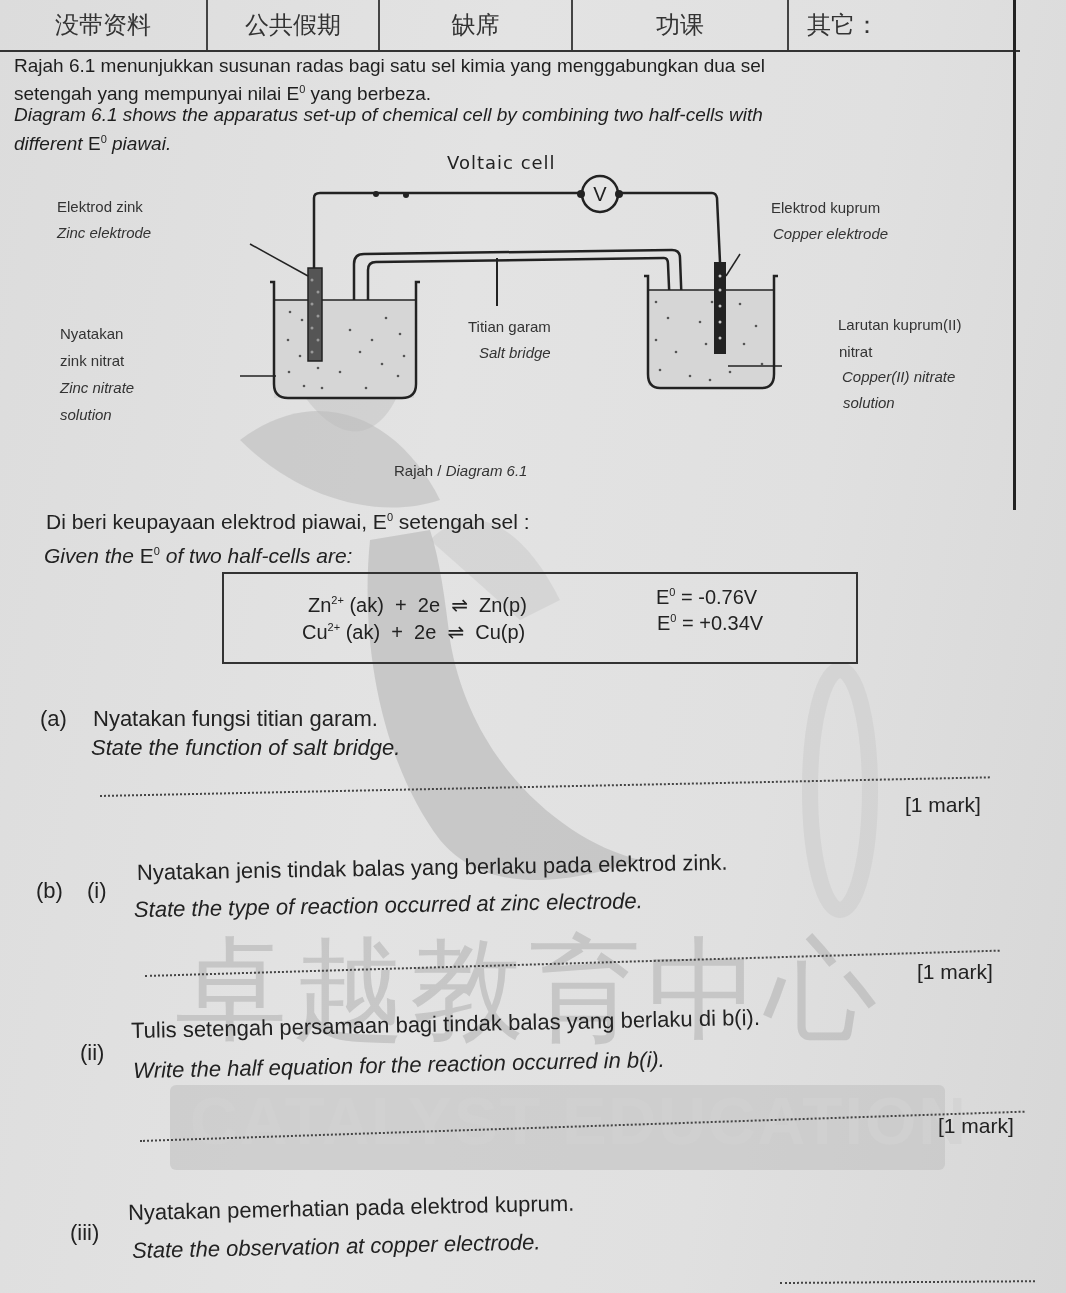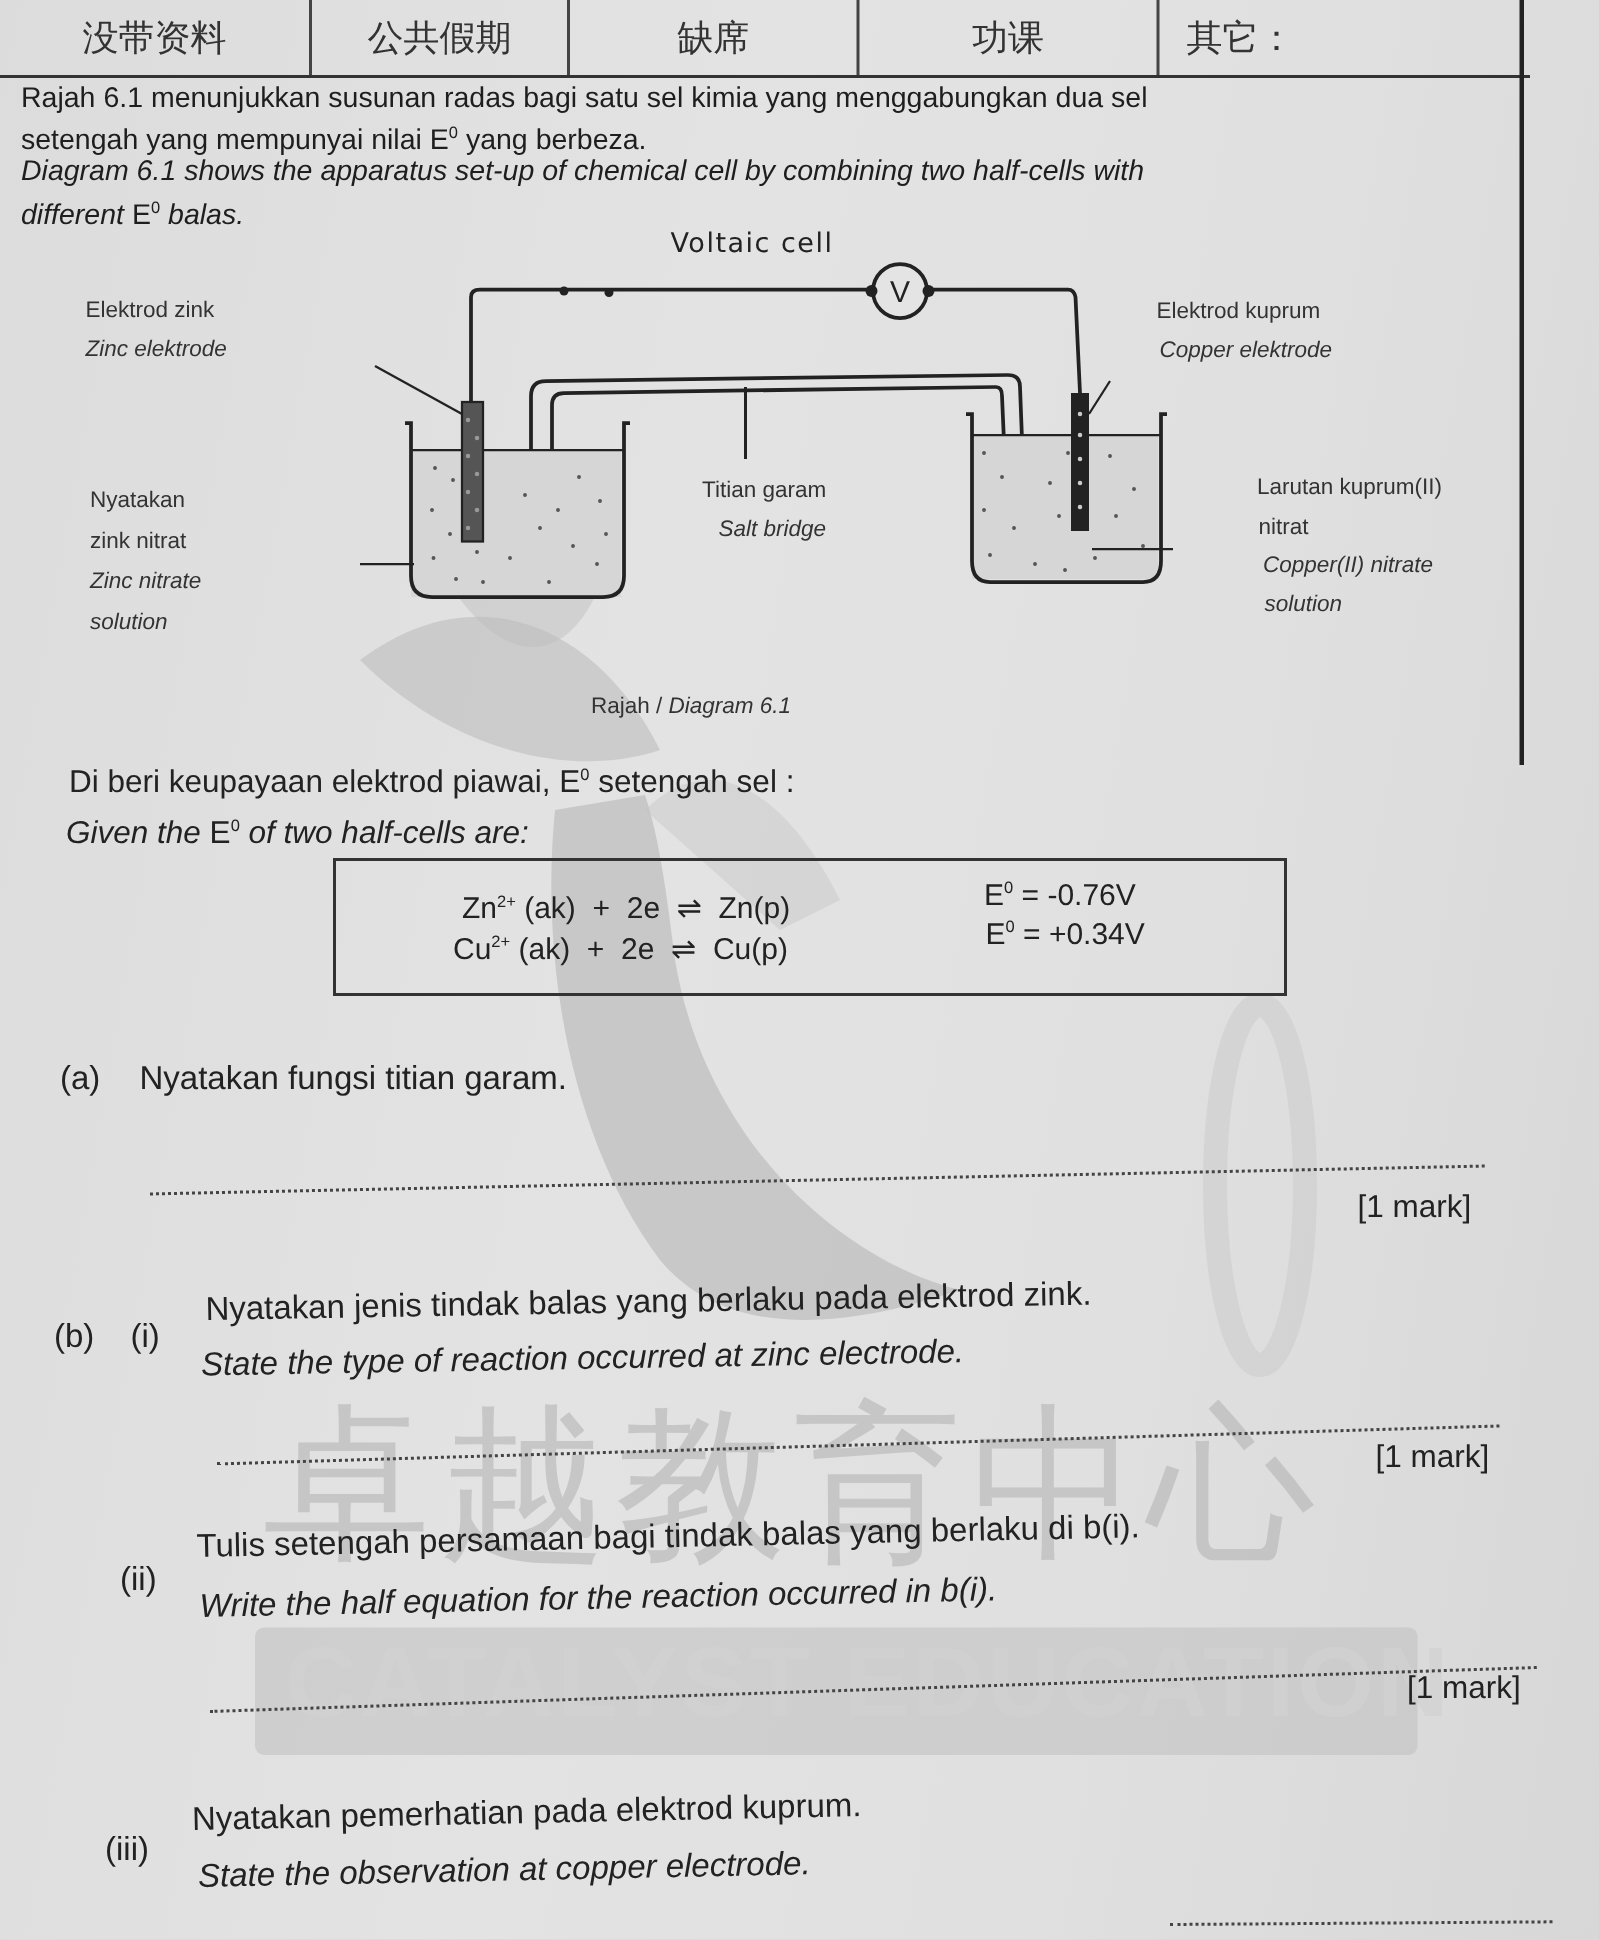--- a/index.html
+++ b/index.html
@@ -61,32 +61,32 @@
     <ellipse cx="840" cy="790" rx="30" ry="120" fill="none" stroke="#c9c9c9" stroke-width="16" opacity="0.5"></ellipse>
     <rect x="170" y="1085" width="775" height="85" rx="6" fill="#bfbfbf" opacity="0.55"></rect>
   </svg>
   <div class="abs watermark" style="left:175px; top:915px; font-family:'DejaVu Serif', serif; font-size:112px; color:#b5b5b5; opacity:0.6; letter-spacing:6px;">卓越教育中心</div>
   <div class="abs watermark" style="left:190px; top:1083px; font-family:'Liberation Sans', sans-serif; font-weight:bold; font-size:66px; color:#d2d2d2; opacity:0.7; letter-spacing:2px;">CATALYST EDUCATION</div>
 
   <div class="header-row">
     <div class="header-cell" style="width:208px;">没带资料</div>
     <div class="header-cell" style="width:172px;">公共假期</div>
     <div class="header-cell" style="width:193px;">缺席</div>
-    <div class="header-cell" style="width:200px;">功课</div>
+    <div class="header-cell" style="width:216px;">功课</div>
     <div class="header-cell" style="width:206px; justify-content:flex-start; padding-left:18px; border-right:none;">其它：</div>
   </div>
   <div class="page-border-right"></div>
 
   <div class="abs intro" style="left:14px; top:55px;">Rajah 6.1 menunjukkan susunan radas bagi satu sel kimia yang menggabungkan dua sel</div>
   <div class="abs intro" style="left:14px; top:78px;">
     <span>setengah yang mempunyai nilai </span><span><span>E</span><sup>0</sup></span><span> yang berbeza.</span>
   </div>
   <div class="abs intro it" style="left:14px; top:104px;">Diagram 6.1 shows the apparatus set-up of chemical cell by combining two half-cells with</div>
   <div class="abs intro it" style="left:14px; top:128px;">
-    <span>different </span><span style="font-style:normal;"><span>E</span><sup>0</sup></span><span> balas.</span>
+    <span>different </span><span style="font-style:normal;"><span>E</span><sup>0</sup></span><span> piawai.</span>
   </div>
 
   <div class="abs hand" style="left:447px; top:152px;">Voltaic cell</div>
 
   <svg class="abs" style="left:0; top:0;" width="1066" height="520">
 
     <g stroke="#222" stroke-width="2.5" fill="none">
       <path d="M314 280 L314 198 Q314 193 320 193 L580 193"></path>
       <path d="M622 193 L712 193 Q716 193 717 198 L720 262"></path>
     </g>
@@ -213,20 +213,21 @@
   </div>
   <div class="abs eq" style="left:302px; top:620px;">
     <span>Cu</span><sup>2+</sup><span style="white-space:pre;"> (ak)  +  2e  ⇌  Cu(p)</span>
   </div>
   <div class="abs eq" style="left:657px; top:612px;">
     <span>E</span><sup>0</sup><span style="white-space:pre;"> = +0.34V</span>
   </div>
 
   <div class="abs q" style="left:40px; top:706px;">(a)</div>
   <div class="abs q" style="left:93px; top:706px;">Nyatakan fungsi titian garam.</div>
+  <div class="abs q it" style="left:91px; top:735px;">State the function of salt bridge.</div>
   <div class="dotline" style="left:100px; top:795px; width:890px; transform:rotate(-1.2deg); transform-origin:left;"></div>
   <div class="abs mark" style="left:905px; top:793px;">[1 mark]</div>
 
   <div class="abs q" style="left:36px; top:878px;">(b)</div>
   <div class="abs q" style="left:87px; top:878px;">(i)</div>
   <div class="abs q" style="left:137px; top:860px; transform:rotate(-1deg); transform-origin:left;">Nyatakan jenis tindak balas yang berlaku pada elektrod zink.</div>
   <div class="abs q it" style="left:134px; top:897px; transform:rotate(-1deg); transform-origin:left;">State the type of reaction occurred at zinc electrode.</div>
   <div class="dotline" style="left:145px; top:975px; width:855px; transform:rotate(-1.7deg); transform-origin:left;"></div>
   <div class="abs mark" style="left:917px; top:960px;">[1 mark]</div>
 

